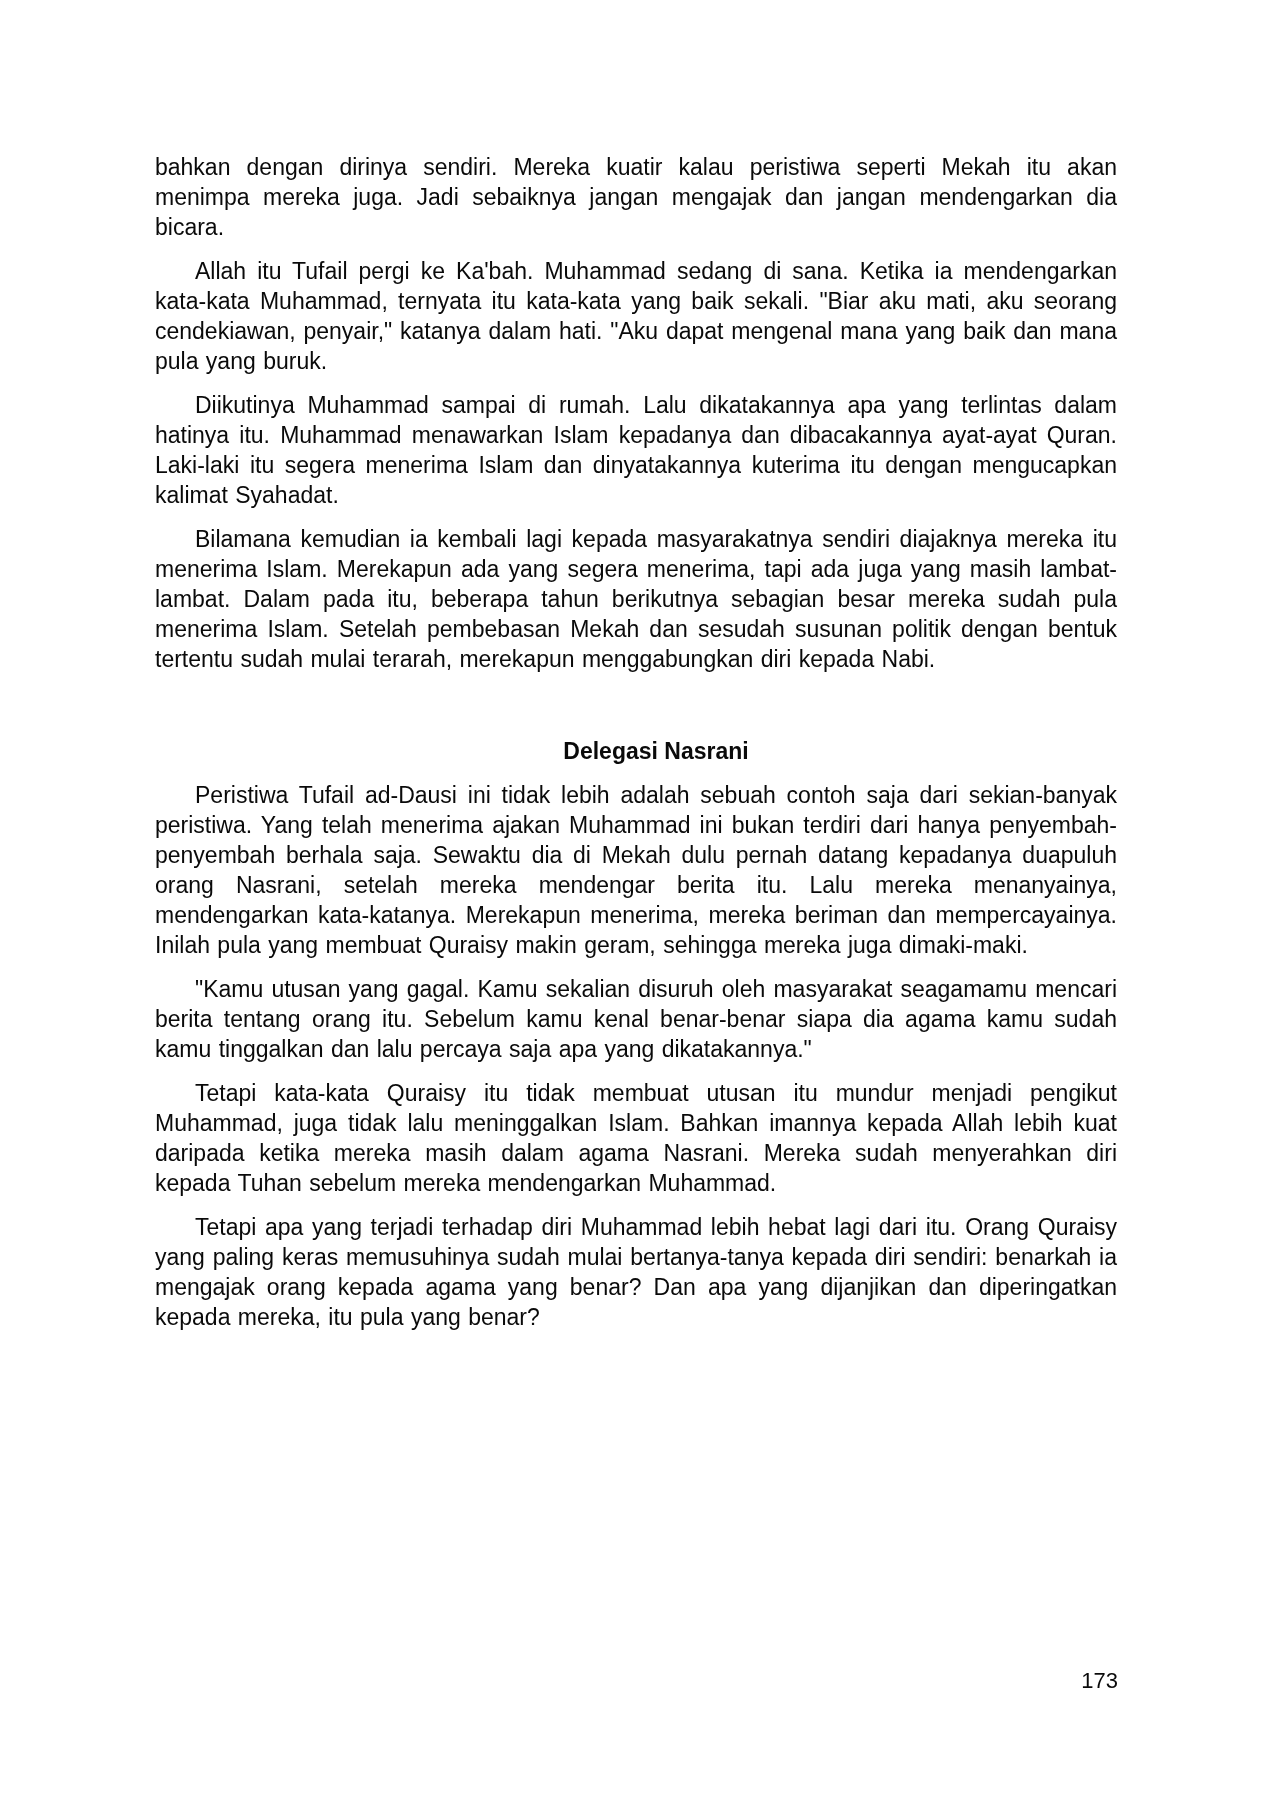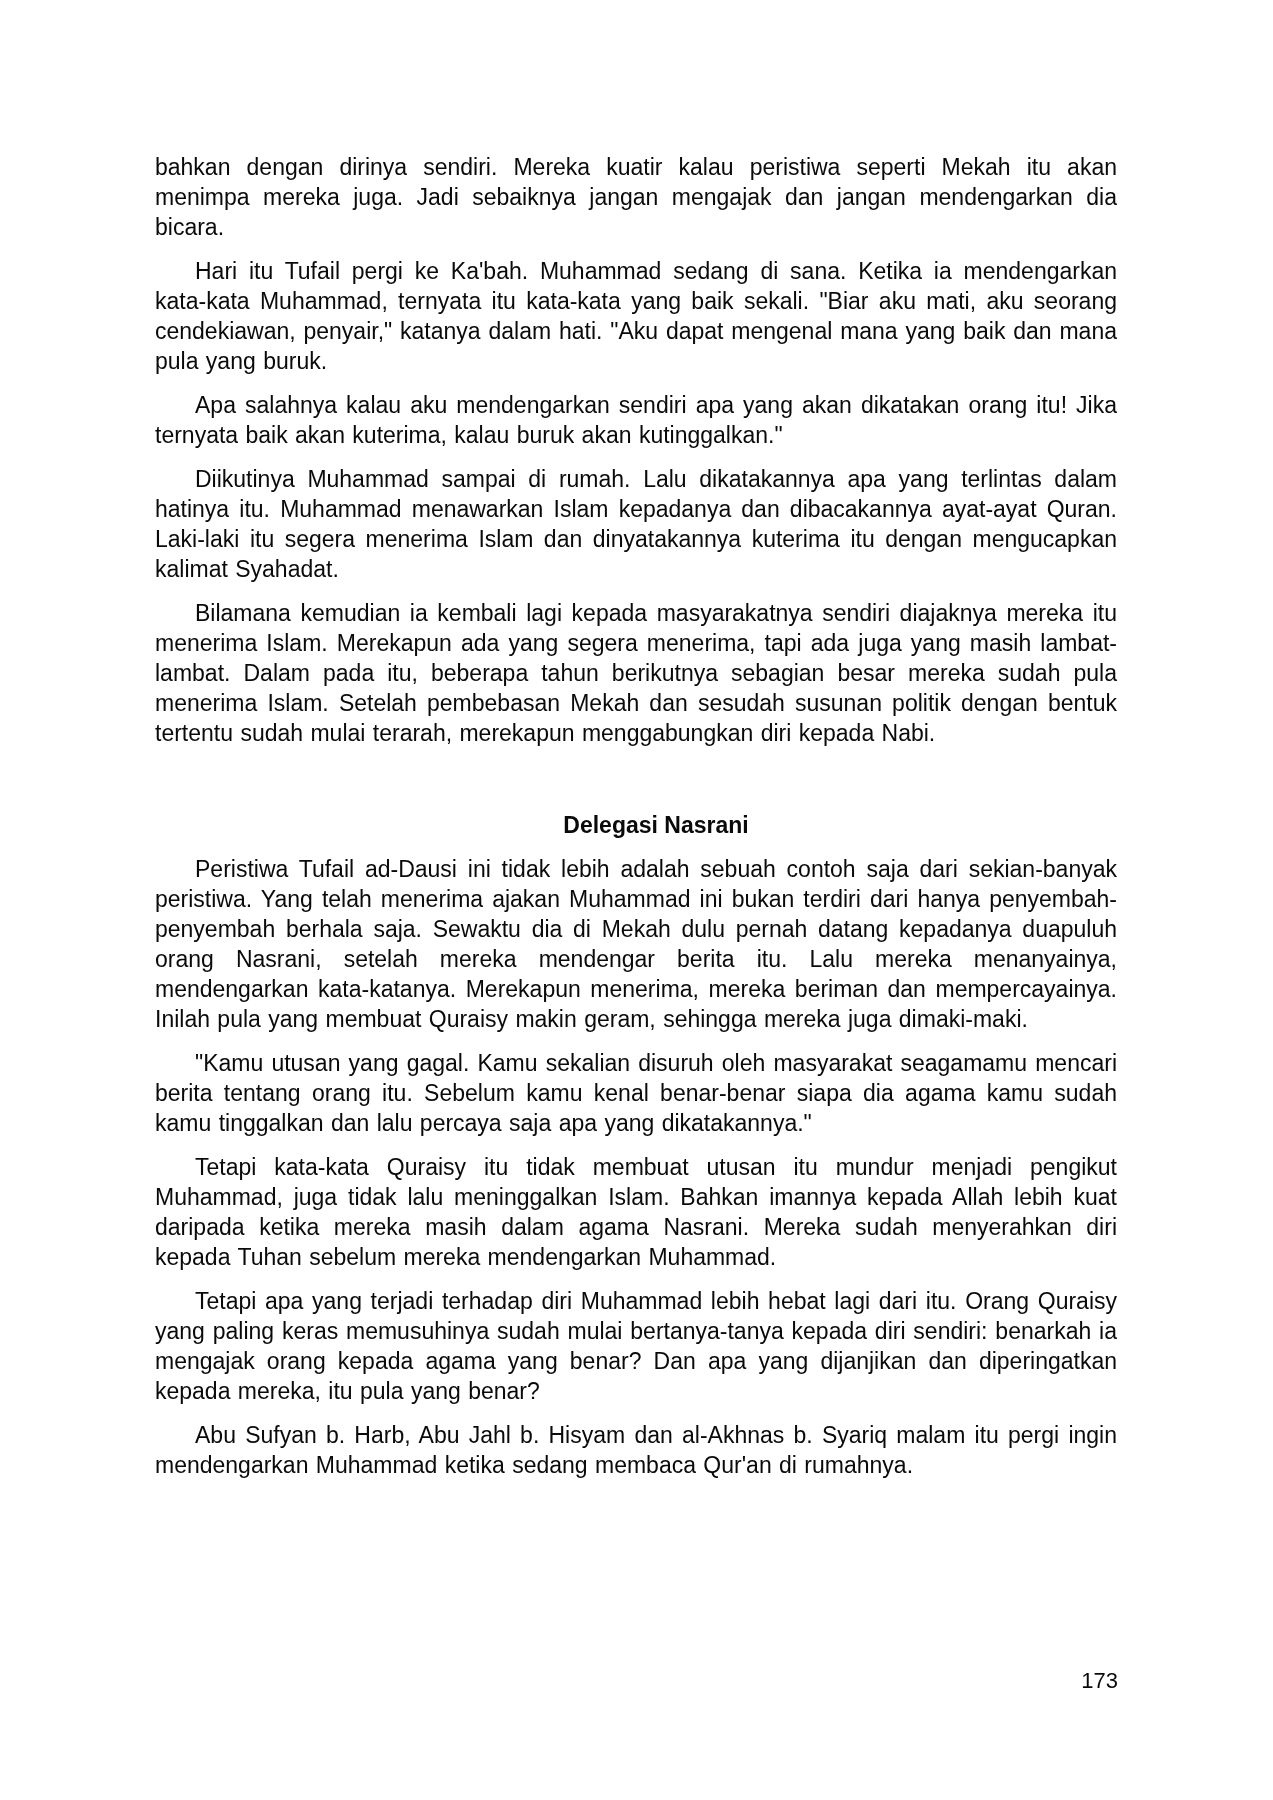--- a/index.html
+++ b/index.html
@@ -50,25 +50,23 @@
     line-height: 30px;
     text-align: right;
   }
 </style>
 </head>
 <body>
 
 <div class="page">
   <div class="text-column">
     <p class="para continuation">bahkan dengan dirinya sendiri. Mereka kuatir kalau peristiwa seperti Mekah itu akan menimpa mereka juga. Jadi sebaiknya jangan mengajak dan jangan mendengarkan dia bicara.</p>
-    <p class="para">Hari itu Tufail pergi ke Ka'bah. Muhammad sedang di sana. Ketika ia mendengarkan kata-kata Muhammad, ternyata itu kata-kata yang baik sekali. "Biar aku mati, aku seorang cendekiawan, penyair," katanya dalam hati. "Aku dapat mengenal mana yang baik dan mana pula yang buruk.</p>
-    <p class="para">Apa salahnya kalau aku mendengarkan sendiri apa yang akan dikatakan orang itu! Jika ternyata baik akan kuterima, kalau buruk akan kutinggalkan."</p>
+    <p class="para">Allah itu Tufail pergi ke Ka'bah. Muhammad sedang di sana. Ketika ia mendengarkan kata-kata Muhammad, ternyata itu kata-kata yang baik sekali. "Biar aku mati, aku seorang cendekiawan, penyair," katanya dalam hati. "Aku dapat mengenal mana yang baik dan mana pula yang buruk.</p>
     <p class="para">Diikutinya Muhammad sampai di rumah. Lalu dikatakannya apa yang terlintas dalam hatinya itu. Muhammad menawarkan Islam kepadanya dan dibacakannya ayat-ayat Quran. Laki-laki itu segera menerima Islam dan dinyatakannya kuterima itu dengan mengucapkan kalimat Syahadat.</p>
     <p class="para">Bilamana kemudian ia kembali lagi kepada masyarakatnya sendiri diajaknya mereka itu menerima Islam. Merekapun ada yang segera menerima, tapi ada juga yang masih lambat-lambat. Dalam pada itu, beberapa tahun berikutnya sebagian besar mereka sudah pula menerima Islam. Setelah pembebasan Mekah dan sesudah susunan politik dengan bentuk tertentu sudah mulai terarah, merekapun menggabungkan diri kepada Nabi.</p>
     <h2 class="section-heading">Delegasi Nasrani</h2>
     <p class="para">Peristiwa Tufail ad-Dausi ini tidak lebih adalah sebuah contoh saja dari sekian-banyak peristiwa. Yang telah menerima ajakan Muhammad ini bukan terdiri dari hanya penyembah-penyembah berhala saja. Sewaktu dia di Mekah dulu pernah datang kepadanya duapuluh orang Nasrani, setelah mereka mendengar berita itu. Lalu mereka menanyainya, mendengarkan kata-katanya. Merekapun menerima, mereka beriman dan mempercayainya. Inilah pula yang membuat Quraisy makin geram, sehingga mereka juga dimaki-maki.</p>
     <p class="para">"Kamu utusan yang gagal. Kamu sekalian disuruh oleh masyarakat seagamamu mencari berita tentang orang itu. Sebelum kamu kenal benar-benar siapa dia agama kamu sudah kamu tinggalkan dan lalu percaya saja apa yang dikatakannya."</p>
     <p class="para">Tetapi kata-kata Quraisy itu tidak membuat utusan itu mundur menjadi pengikut Muhammad, juga tidak lalu meninggalkan Islam. Bahkan imannya kepada Allah lebih kuat daripada ketika mereka masih dalam agama Nasrani. Mereka sudah menyerahkan diri kepada Tuhan sebelum mereka mendengarkan Muhammad.</p>
     <p class="para">Tetapi apa yang terjadi terhadap diri Muhammad lebih hebat lagi dari itu. Orang Quraisy yang paling keras memusuhinya sudah mulai bertanya-tanya kepada diri sendiri: benarkah ia mengajak orang kepada agama yang benar? Dan apa yang dijanjikan dan diperingatkan kepada mereka, itu pula yang benar?</p>
-    <p class="para">Abu Sufyan b. Harb, Abu Jahl b. Hisyam dan al-Akhnas b. Syariq malam itu pergi ingin mendengarkan Muhammad ketika sedang membaca Qur'an di rumahnya.</p>
   </div>
   <div class="page-number">173</div>
 </div>
 
 </body></html>

